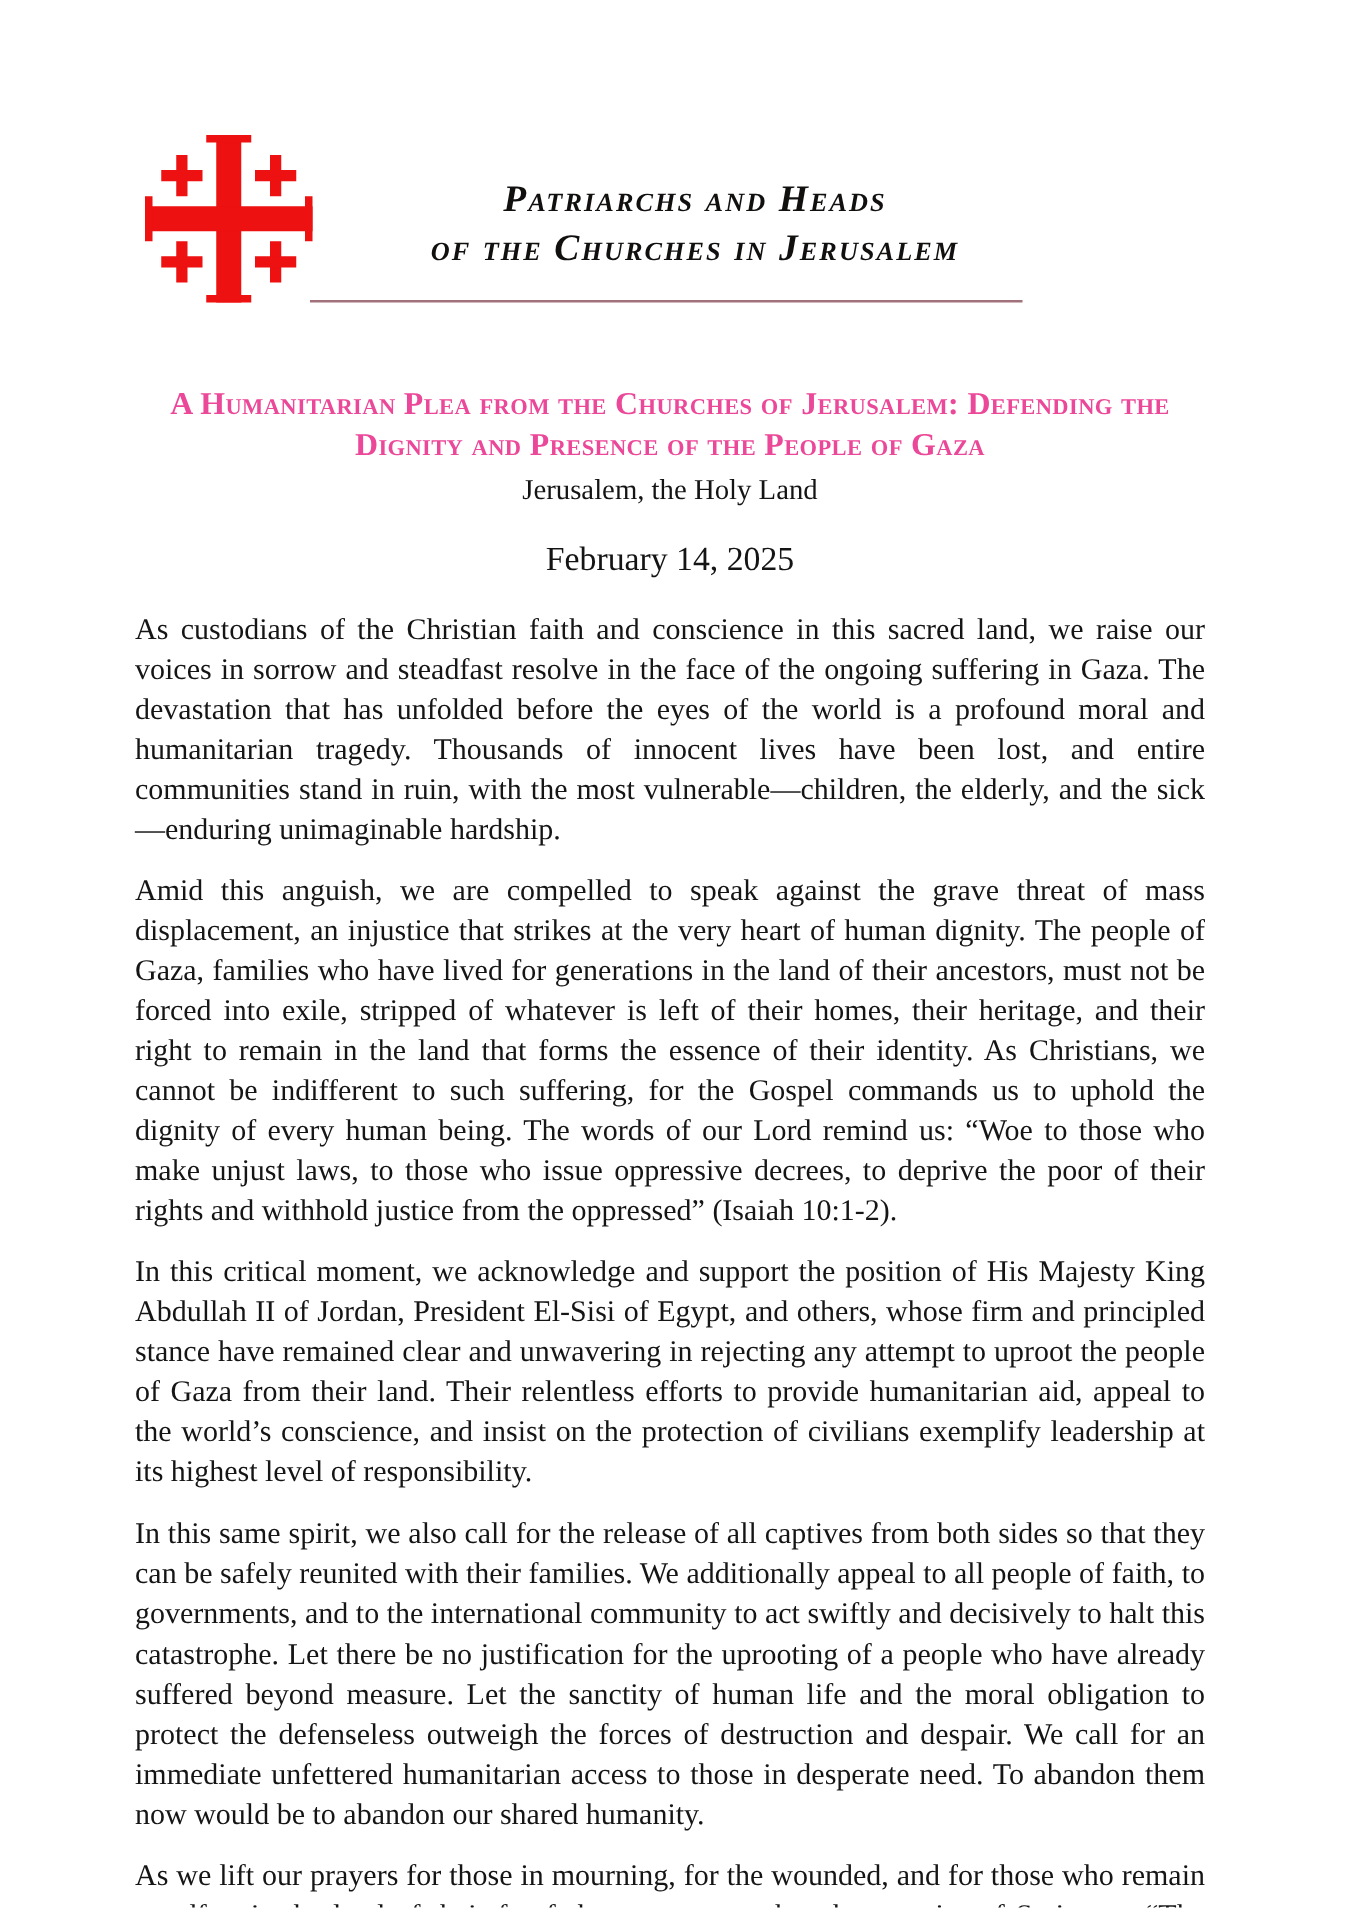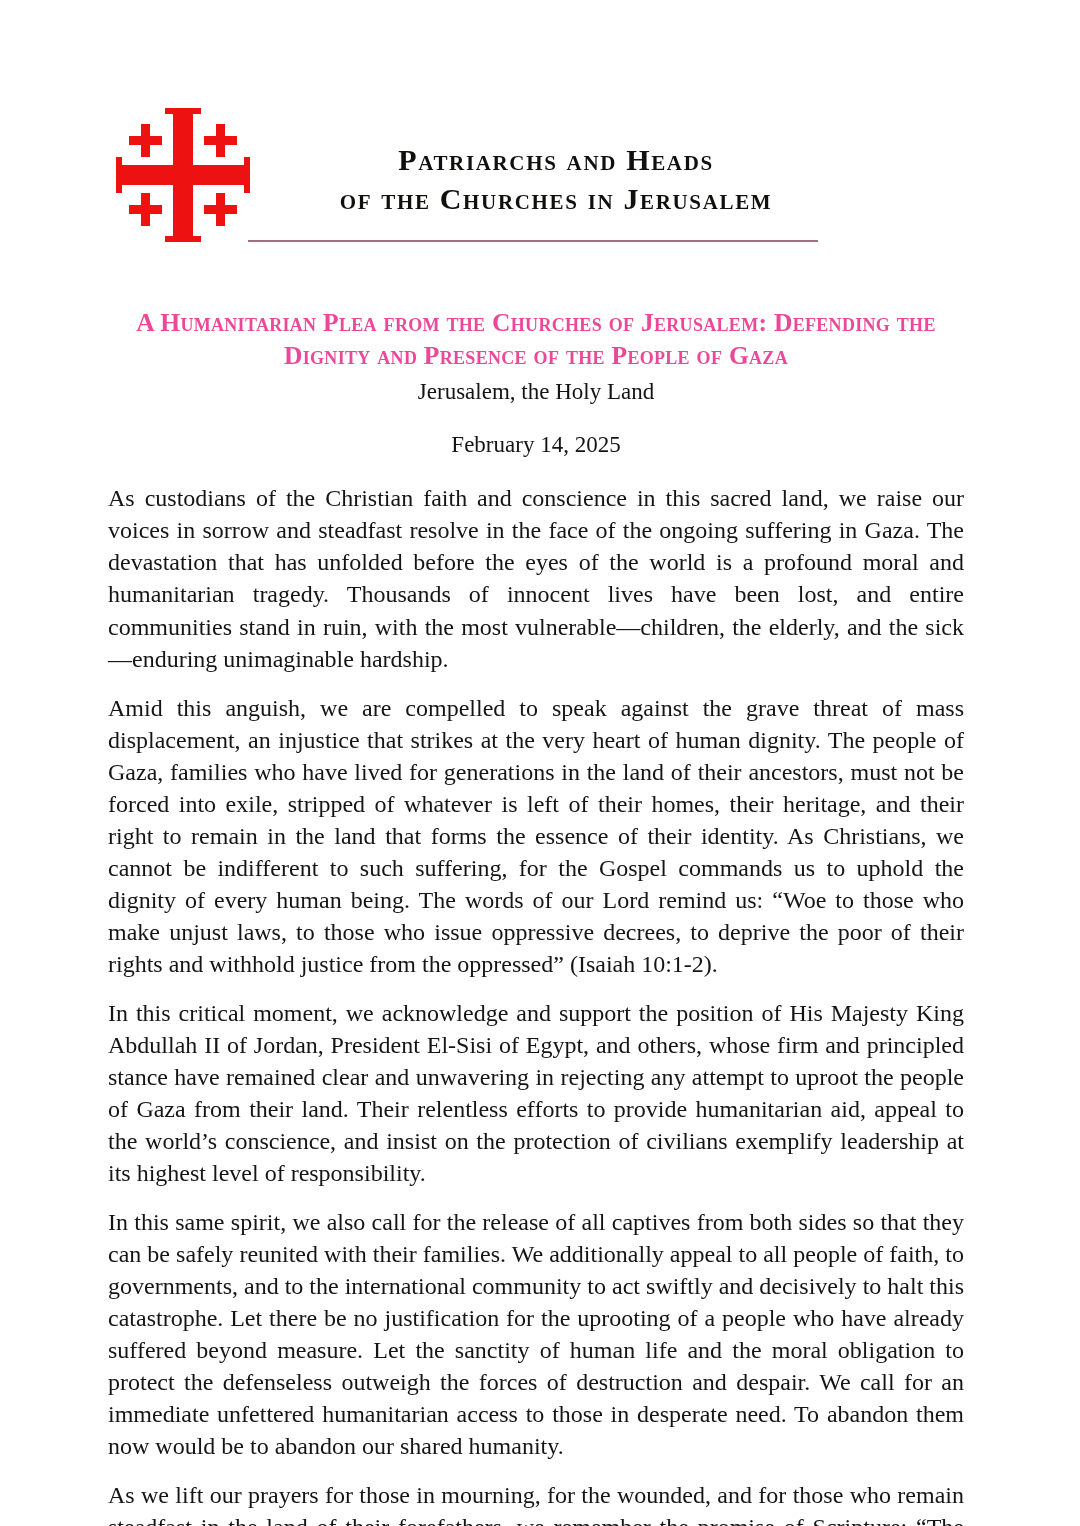--- a/index.html
+++ b/index.html
@@ -26,20 +26,21 @@
     box-sizing: border-box;
   }
 
   
   .letterhead {
     position: absolute;
     left: 0;
     top: 0;
     width: 964px;
     height: 270px;
+    font-style: italic;
   }
 
   .crest {
     position: absolute;
     left: 110px;
     top: 96px;
     width: 146px;
     height: 158px;
   }
   .crest svg { display: block; width: 100%; height: 100%; }
@@ -97,21 +98,21 @@
 
   .doc-place {
     font-size: 23px;
     text-align: center;
     line-height: 1.35;
     margin-top: 4px;
     color: #141414;
   }
 
   .doc-date {
-    font-size: 23px;
+    font-size: 27px;
     text-align: center;
     line-height: 1.35;
     margin-top: 22px;
     color: #141414;
   }
 
   .body-copy {
     margin-top: 22px;
   }
 

